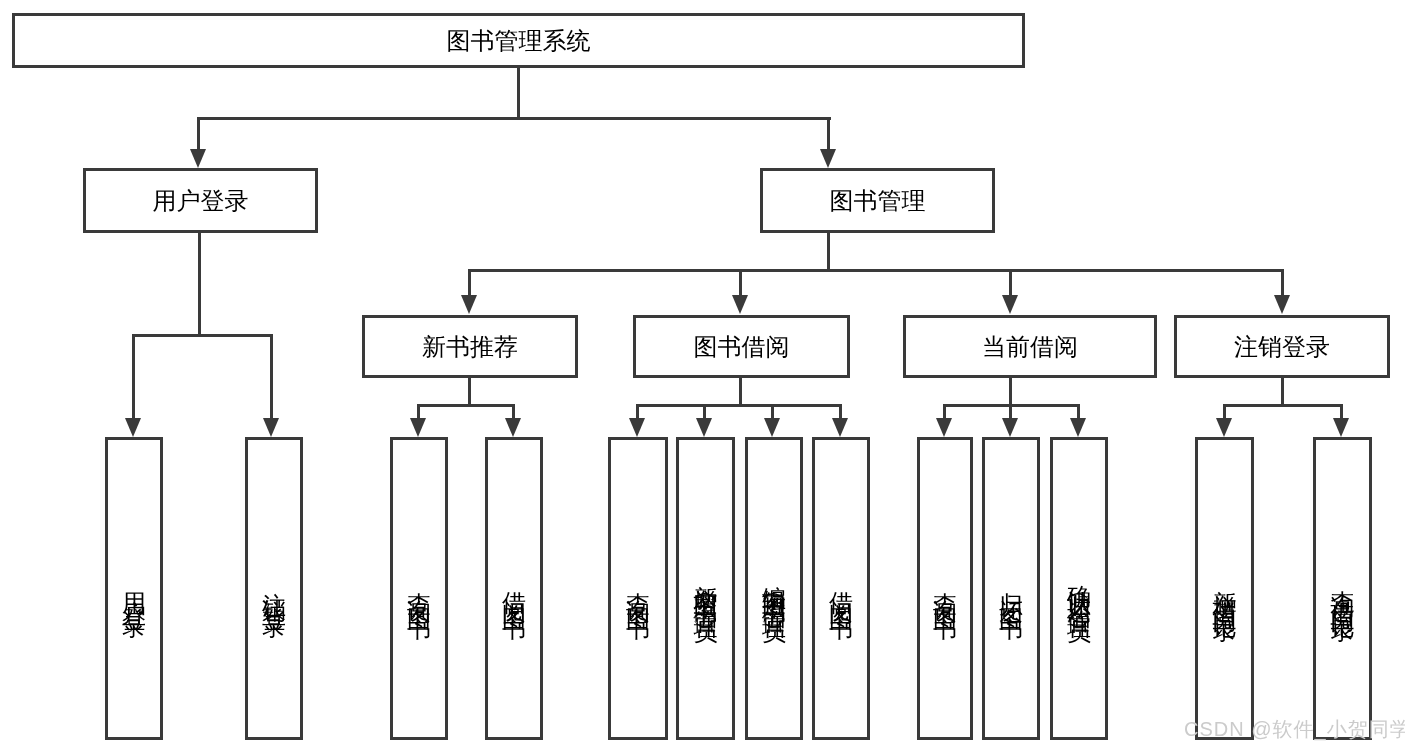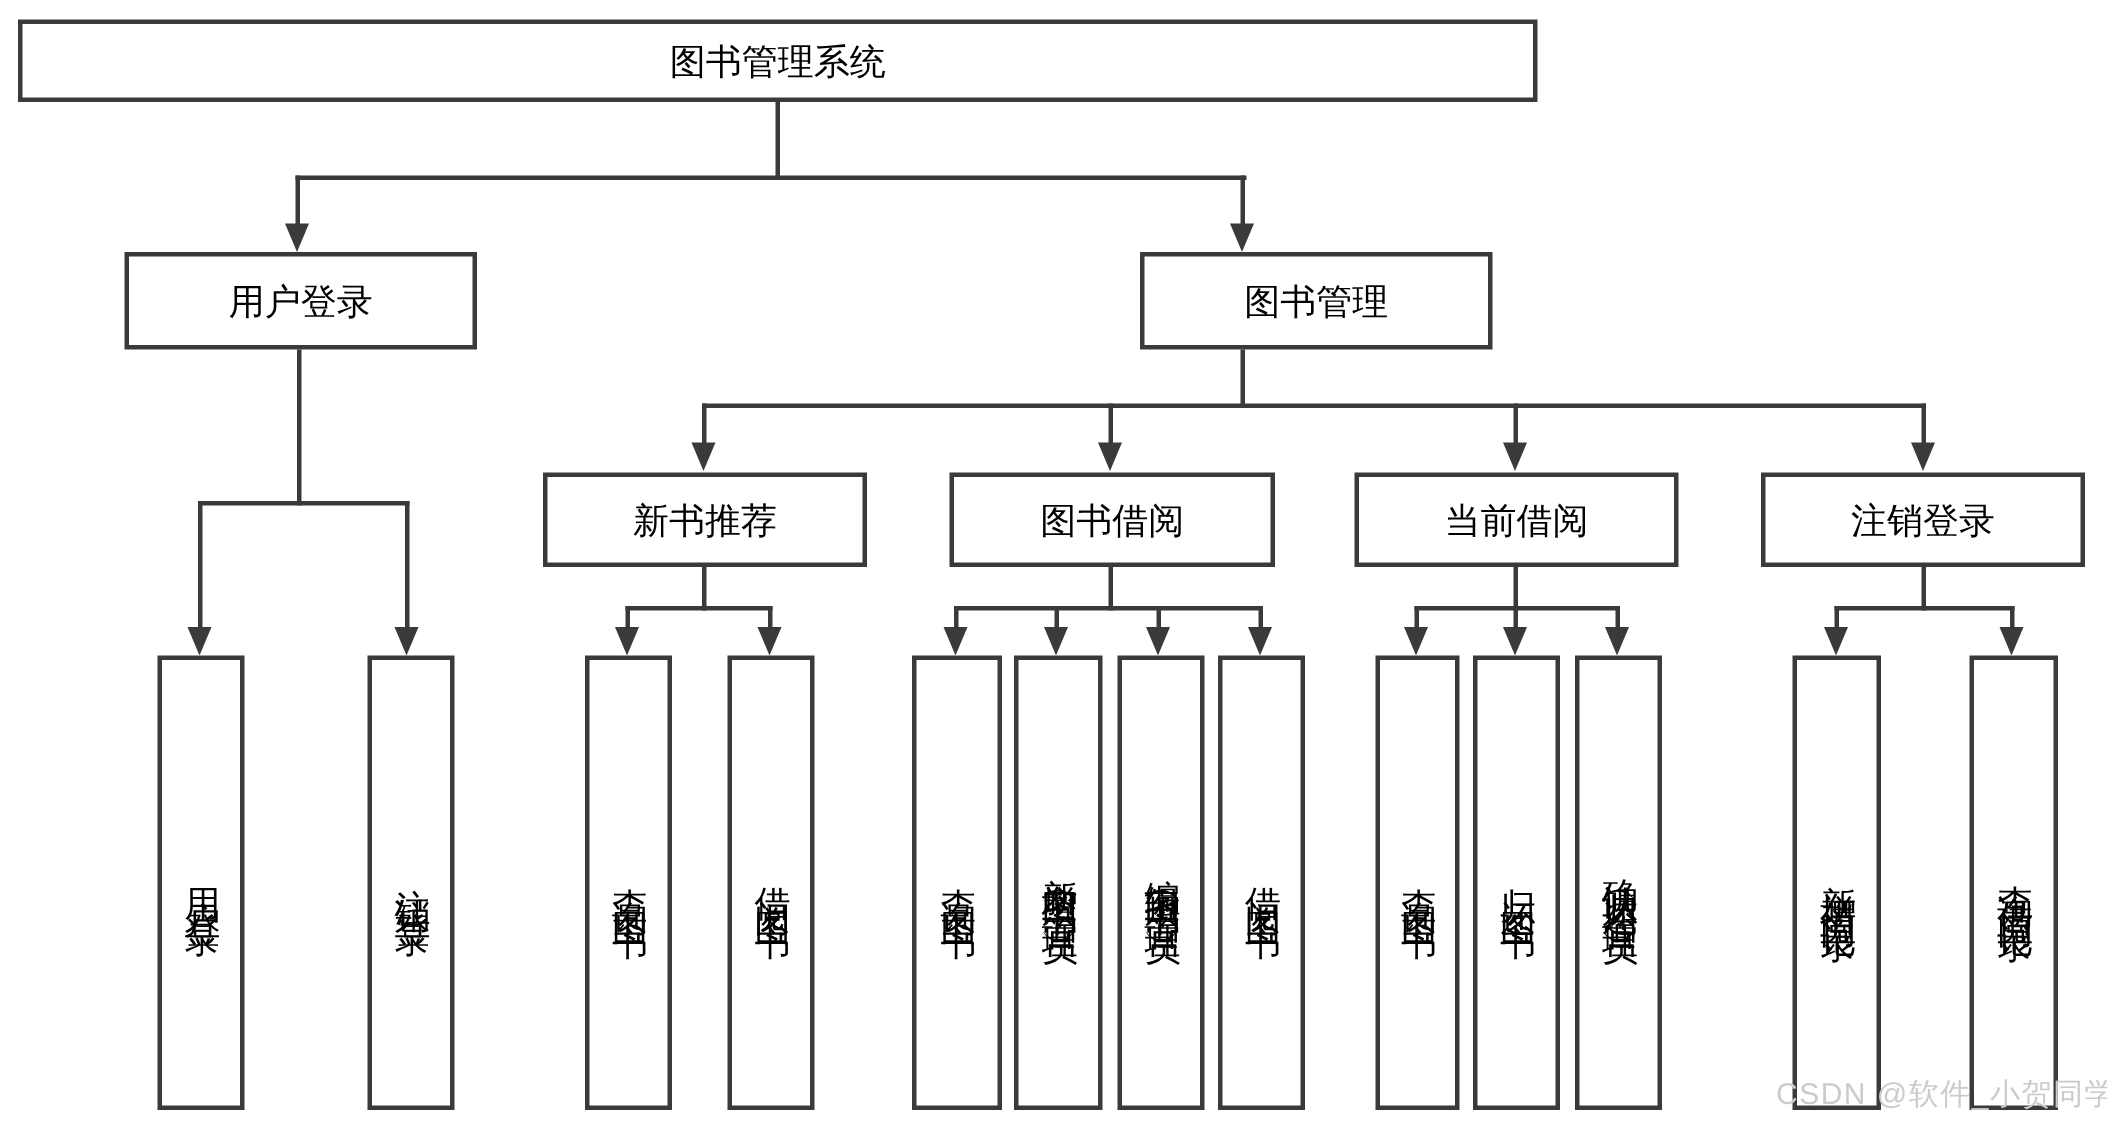--- a/index.html
+++ b/index.html
@@ -70,21 +70,21 @@
   <div class="arrow" style="left:1002px;top:295px;"></div>
   <div class="vline" style="left:1281px;top:269px;height:27px;"></div>
   <div class="arrow" style="left:1274px;top:295px;"></div>
 
   <div class="box" style="left:633px;top:315px;width:217px;height:63px;">
     <span>图书借阅</span>
   </div>
   <div class="box" style="left:362px;top:315px;width:216px;height:63px;">
     <span>新书推荐</span>
   </div>
-  <div class="box" style="left:903px;top:315px;width:216px;height:63px;text-align:right;">
+  <div class="box" style="left:903px;top:315px;width:254px;height:63px;text-align:right;">
     <span>当前借阅</span>
   </div>
   <div class="box" style="left:1174px;top:315px;width:216px;height:63px;">
     <span>注销登录</span>
   </div>
 
   <div class="vline" style="left:468px;top:378px;height:29px;"></div>
   <div class="hline" style="left:417px;top:404px;width:98px;"></div>
   <div class="vline" style="left:417px;top:404px;height:16px;"></div>
   <div class="arrow" style="left:410px;top:418px;"></div>

